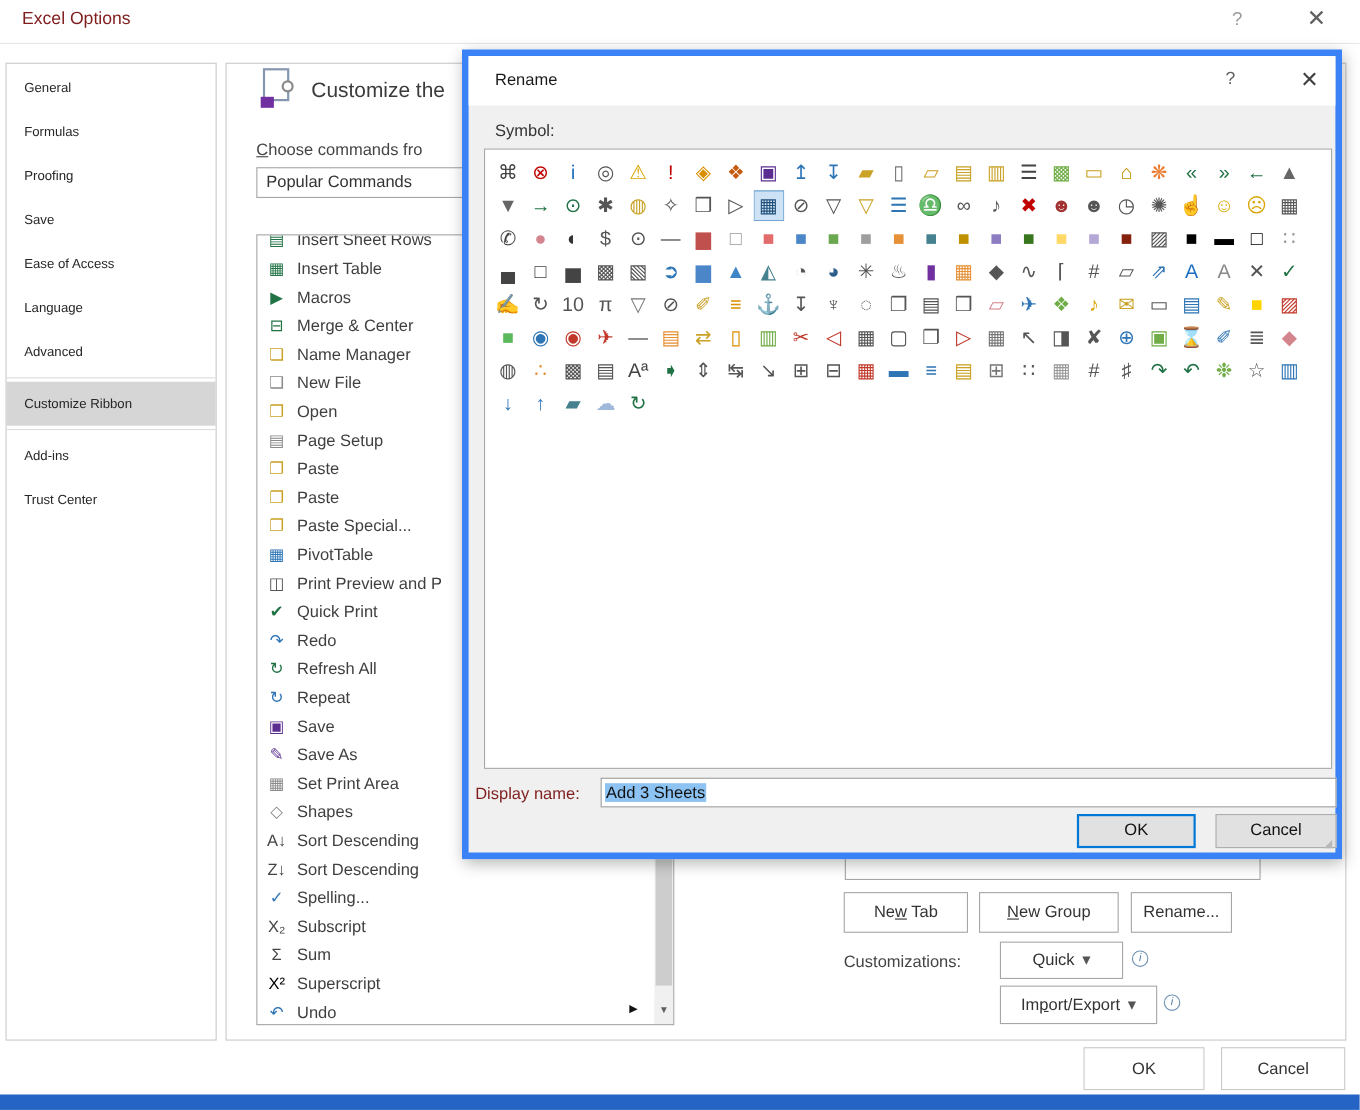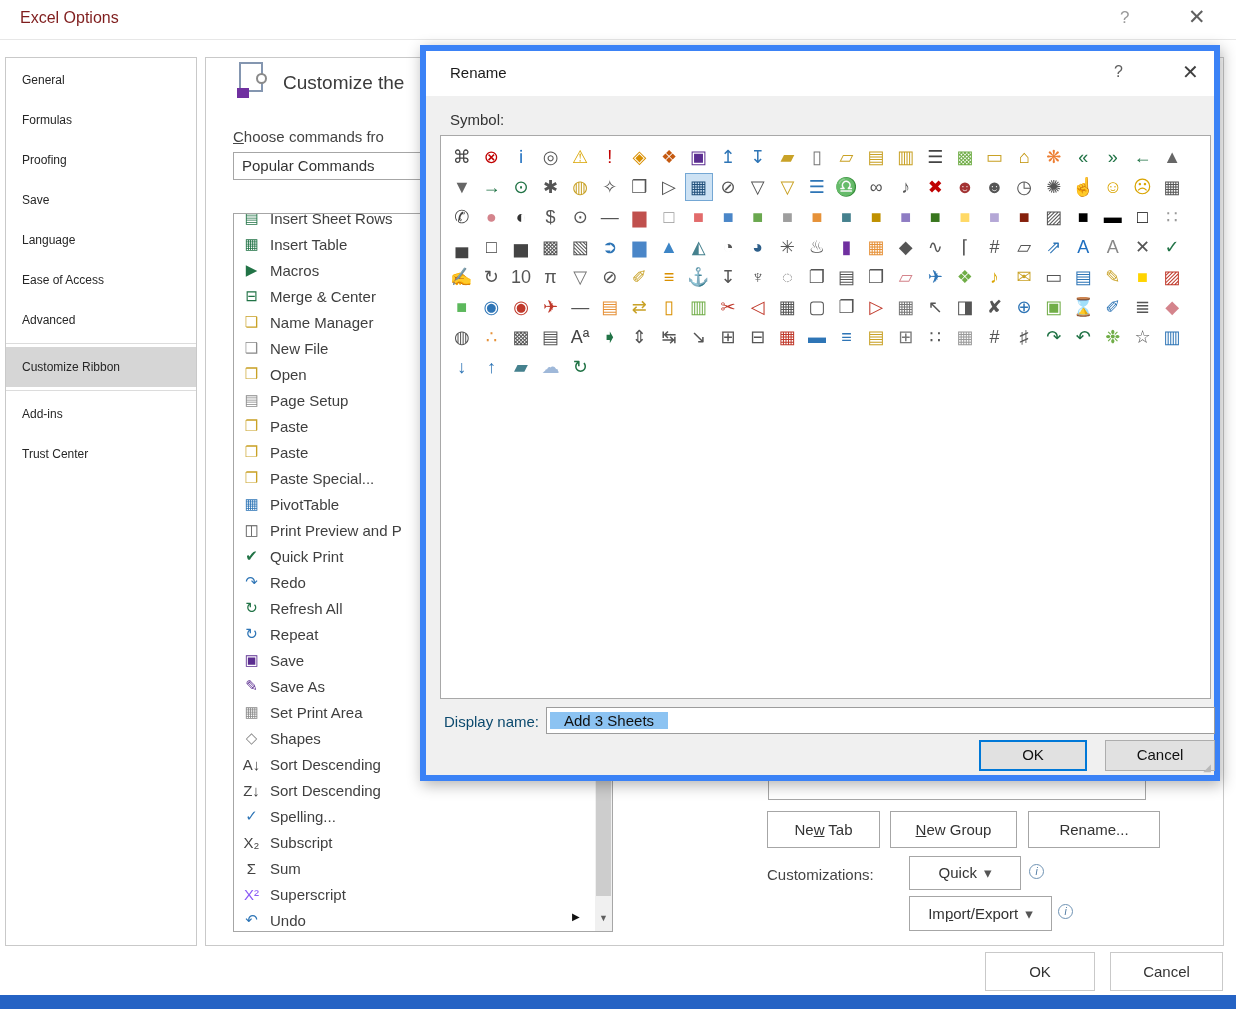--- a/index.html
+++ b/index.html
@@ -52,23 +52,23 @@
   .dlg { position:absolute; left:410px; top:45px; width:800px; height:736px; background:#f0f0f0; border:6px solid #3b82f6; box-shadow:2px 4px 14px rgba(0,0,0,0.3); z-index:5;margin-left:10px; }
   .dlg-titlebar { position:absolute; left:0; top:0; width:100%; height:45px; background:#fff; }
   .dlg-title-text { position:absolute; left:24px; top:13px; font-size:15px; color:#1a1a1a; }
   .dlg-help  { position:absolute; left:688px; top:12px; font-size:16px; color:#5f5f5f; }
   .dlg-close { position:absolute; left:756px; top:9px; font-size:20px; color:#3f3f3f; }
   .sym-label { position:absolute; left:24px; top:60px; font-size:15px; color:#333; }
   .sym-panel { position:absolute; left:14px; top:84px; width:771px; height:564px; background:#fff; border:1px solid #a8a8a8; }
   .sym-grid { position:absolute; left:6px; top:6px; display:grid; grid-template-columns:repeat(25, 29.6px); grid-auto-rows:30px; justify-items:center; align-items:center; font-size:18px; }
   .sym { width:28px; height:28px; line-height:28px; text-align:center; }
   .sym.selected { background:#cde2f4; box-shadow:inset 0 0 0 1px #74a7d4; }
-  .dn-label { position:absolute; left:18px; top:662px; font-size:15px; color:#0c4a6e;text-align:center; }
+  .dn-label { position:absolute; left:6px; top:662px; font-size:15px; color:#7f1d1d;text-align:center; }
   .dn-input { position:absolute; left:120px; top:656px; width:669px; height:27px; background:#fff; border:1px solid #9c9c9c; font-size:15px; line-height:25px; padding-left:3px; color:#111; }
-  .dn-input .sel { background:var(--selection); padding:0 14px; }
+  .dn-input .sel { background:var(--selection); padding:0 1px; }
   .dlg-ok { position:absolute; left:553px; top:689px; width:108px; height:31px; background:#e1e1e1; border:2px solid var(--focus-border); font-size:15px; line-height:26px; text-align:center; color:#111; }
   .dlg-cancel { position:absolute; left:679px; top:689px; width:110px; height:31px; background:#e1e1e1; border:1px solid #adadad; font-size:15px; line-height:28px; text-align:center; color:#111; }
   .grip { position:absolute; right:3px; bottom:2px; font-size:10px; color:#b8b8b8; }
 
   
   .bottom-bar { position:absolute; left:0; bottom:0; width:1236px; height:14px; background:var(--bottom-bar); }
 </style>
 </head>
 <body>
 
@@ -78,22 +78,22 @@
     <span class="title-text">Excel Options</span>
     <span class="tb-help">?</span>
     <span class="tb-close">✕</span>
   </div>
 
   <div class="sidebar">
       <div class="side-item">General</div>
       <div class="side-item">Formulas</div>
       <div class="side-item">Proofing</div>
       <div class="side-item">Save</div>
+      <div class="side-item">Ease of Access</div>
       <div class="side-item">Language</div>
-      <div class="side-item">Ease of Access</div>
       <div class="side-item">Advanced</div>
       <div class="side-sep"></div>
       <div class="side-item selected">Customize Ribbon</div>
       <div class="side-sep"></div>
       <div class="side-item">Add-ins</div>
       <div class="side-item">Trust Center</div>
     </div>
 
   <div class="main-panel"></div>
 
@@ -211,21 +211,21 @@
         </div>
         <div class="cmd">
           <span class="cmd-ico" style="color: rgb(68, 68, 68);">X₂</span>
           <span>Subscript</span>
         </div>
         <div class="cmd">
           <span class="cmd-ico" style="color: rgb(68, 68, 68);">Σ</span>
           <span>Sum</span>
         </div>
         <div class="cmd">
-          <span class="cmd-ico" style="color: #8b5cf6;">X²</span>
+          <span class="cmd-ico" style="color: #000000;">X²</span>
           <span>Superscript</span>
         </div>
         <div class="cmd">
           <span class="cmd-ico" style="color: rgb(46, 117, 182);">↶</span>
           <span>Undo</span>
         </div>
       </div>
     <div class="vscroll">
       <div class="vthumb"></div>
       <div class="vdown"><span>▼</span></div>
@@ -234,21 +234,21 @@
   </div>
 
   <div class="main-panel" style="left:0;top:0;width:0;height:0;border:none"></div>
 
   <div class="abs tabs-box" style="left:768px;top:690px;width:378px;height:110px;background:#fff;border:1px solid #a6a6a6;"></div>
 
   <div class="btn" style="left:767px;top:811px;width:113px;height:37px;line-height:35px;"><span>Ne</span><span class="k">w</span><span> Tab</span></div>
 
   <div class="btn" style="left:890px;top:811px;width:127px;height:37px;line-height:35px;"><span></span><span class="k">N</span><span>ew Group</span></div>
 
-  <div class="btn" style="left:1028px;top:811px;width:132px;height:37px;line-height:35px;">Rename...</div>
+  <div class="btn" style="left:1028px;top:811px;width:92px;height:37px;line-height:35px;">Rename...</div>
 
   <div class="customizations" style="left:767px;top:866px;">Customizations:</div>
 
   <div class="btn" style="left:909px;top:856px;width:112px;height:34px;line-height:32px;"><span>Quick</span><span class="dd">▾</span></div>
   <span class="info" style="left:1029px;top:864px;">i</span>
 
   <div class="btn" style="left:909px;top:896px;width:143px;height:35px;line-height:33px;"><span>Im</span><span class="k">p</span><span>ort/Export</span><span class="dd">▾</span></div>
   <span class="info" style="left:1058px;top:904px;">i</span>
 
   <div class="btn" style="left:985px;top:952px;width:110px;height:39px;line-height:37px;border-color:#c9c9c9;">OK</div>

